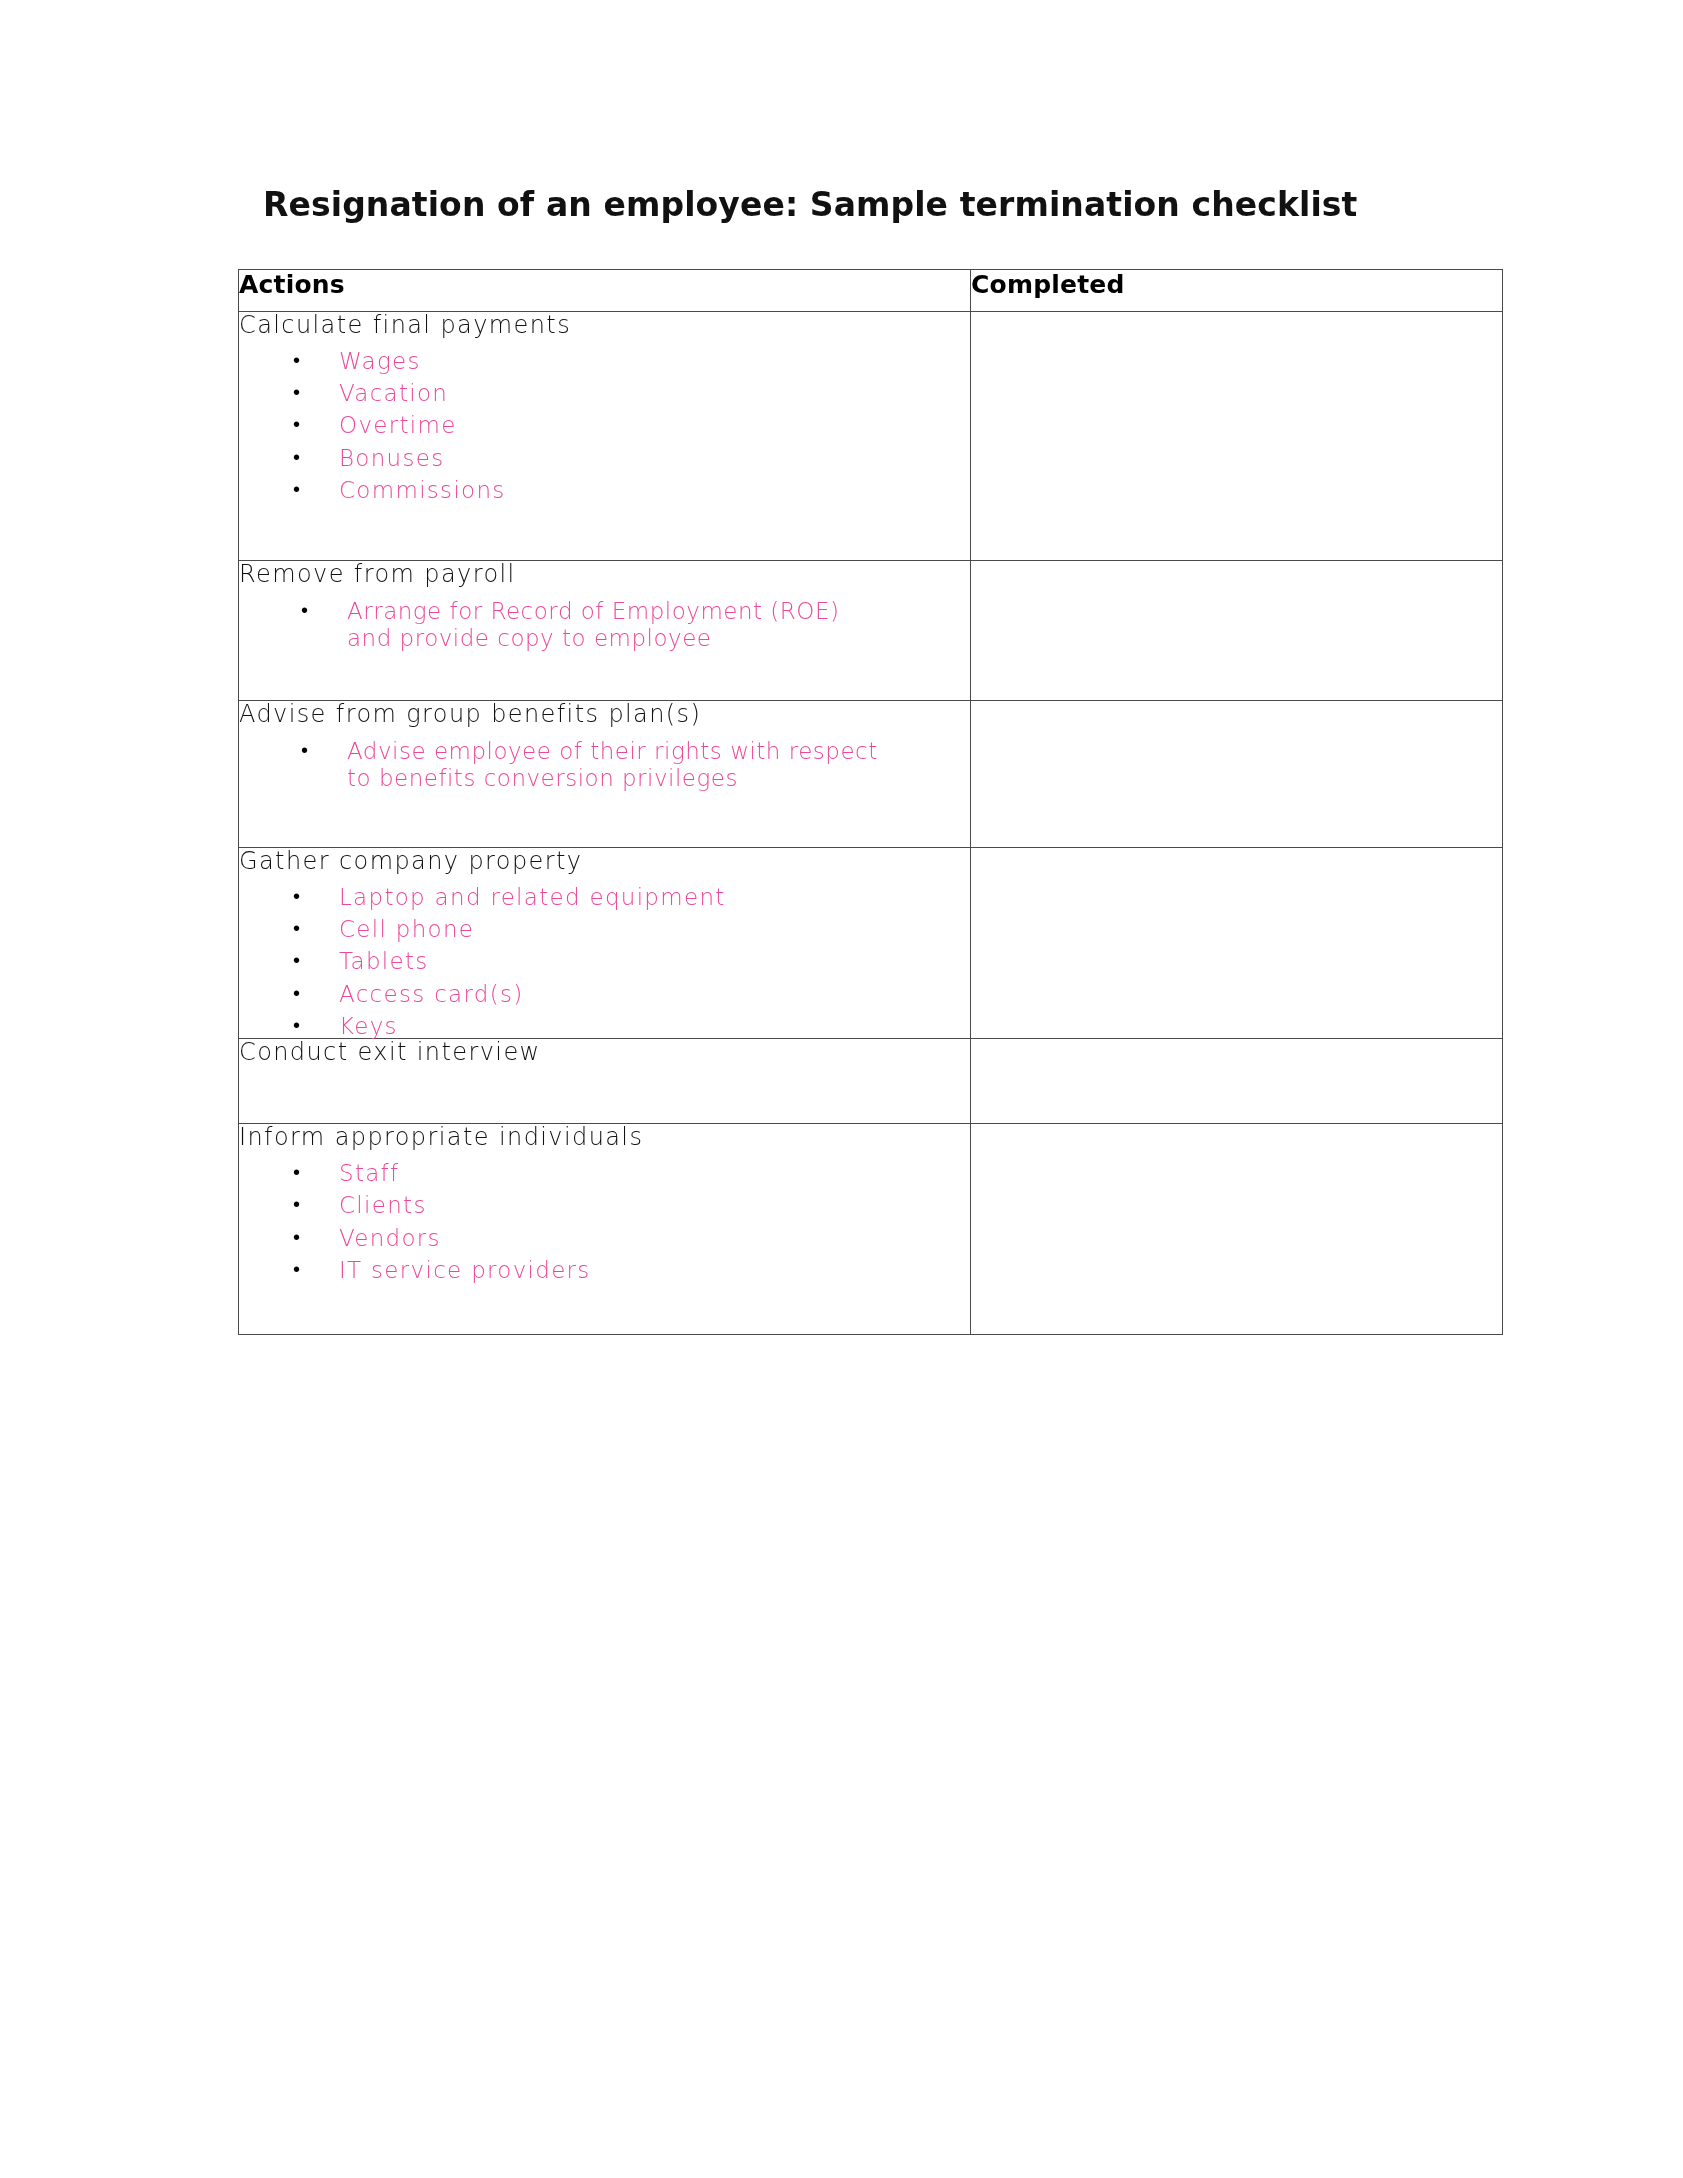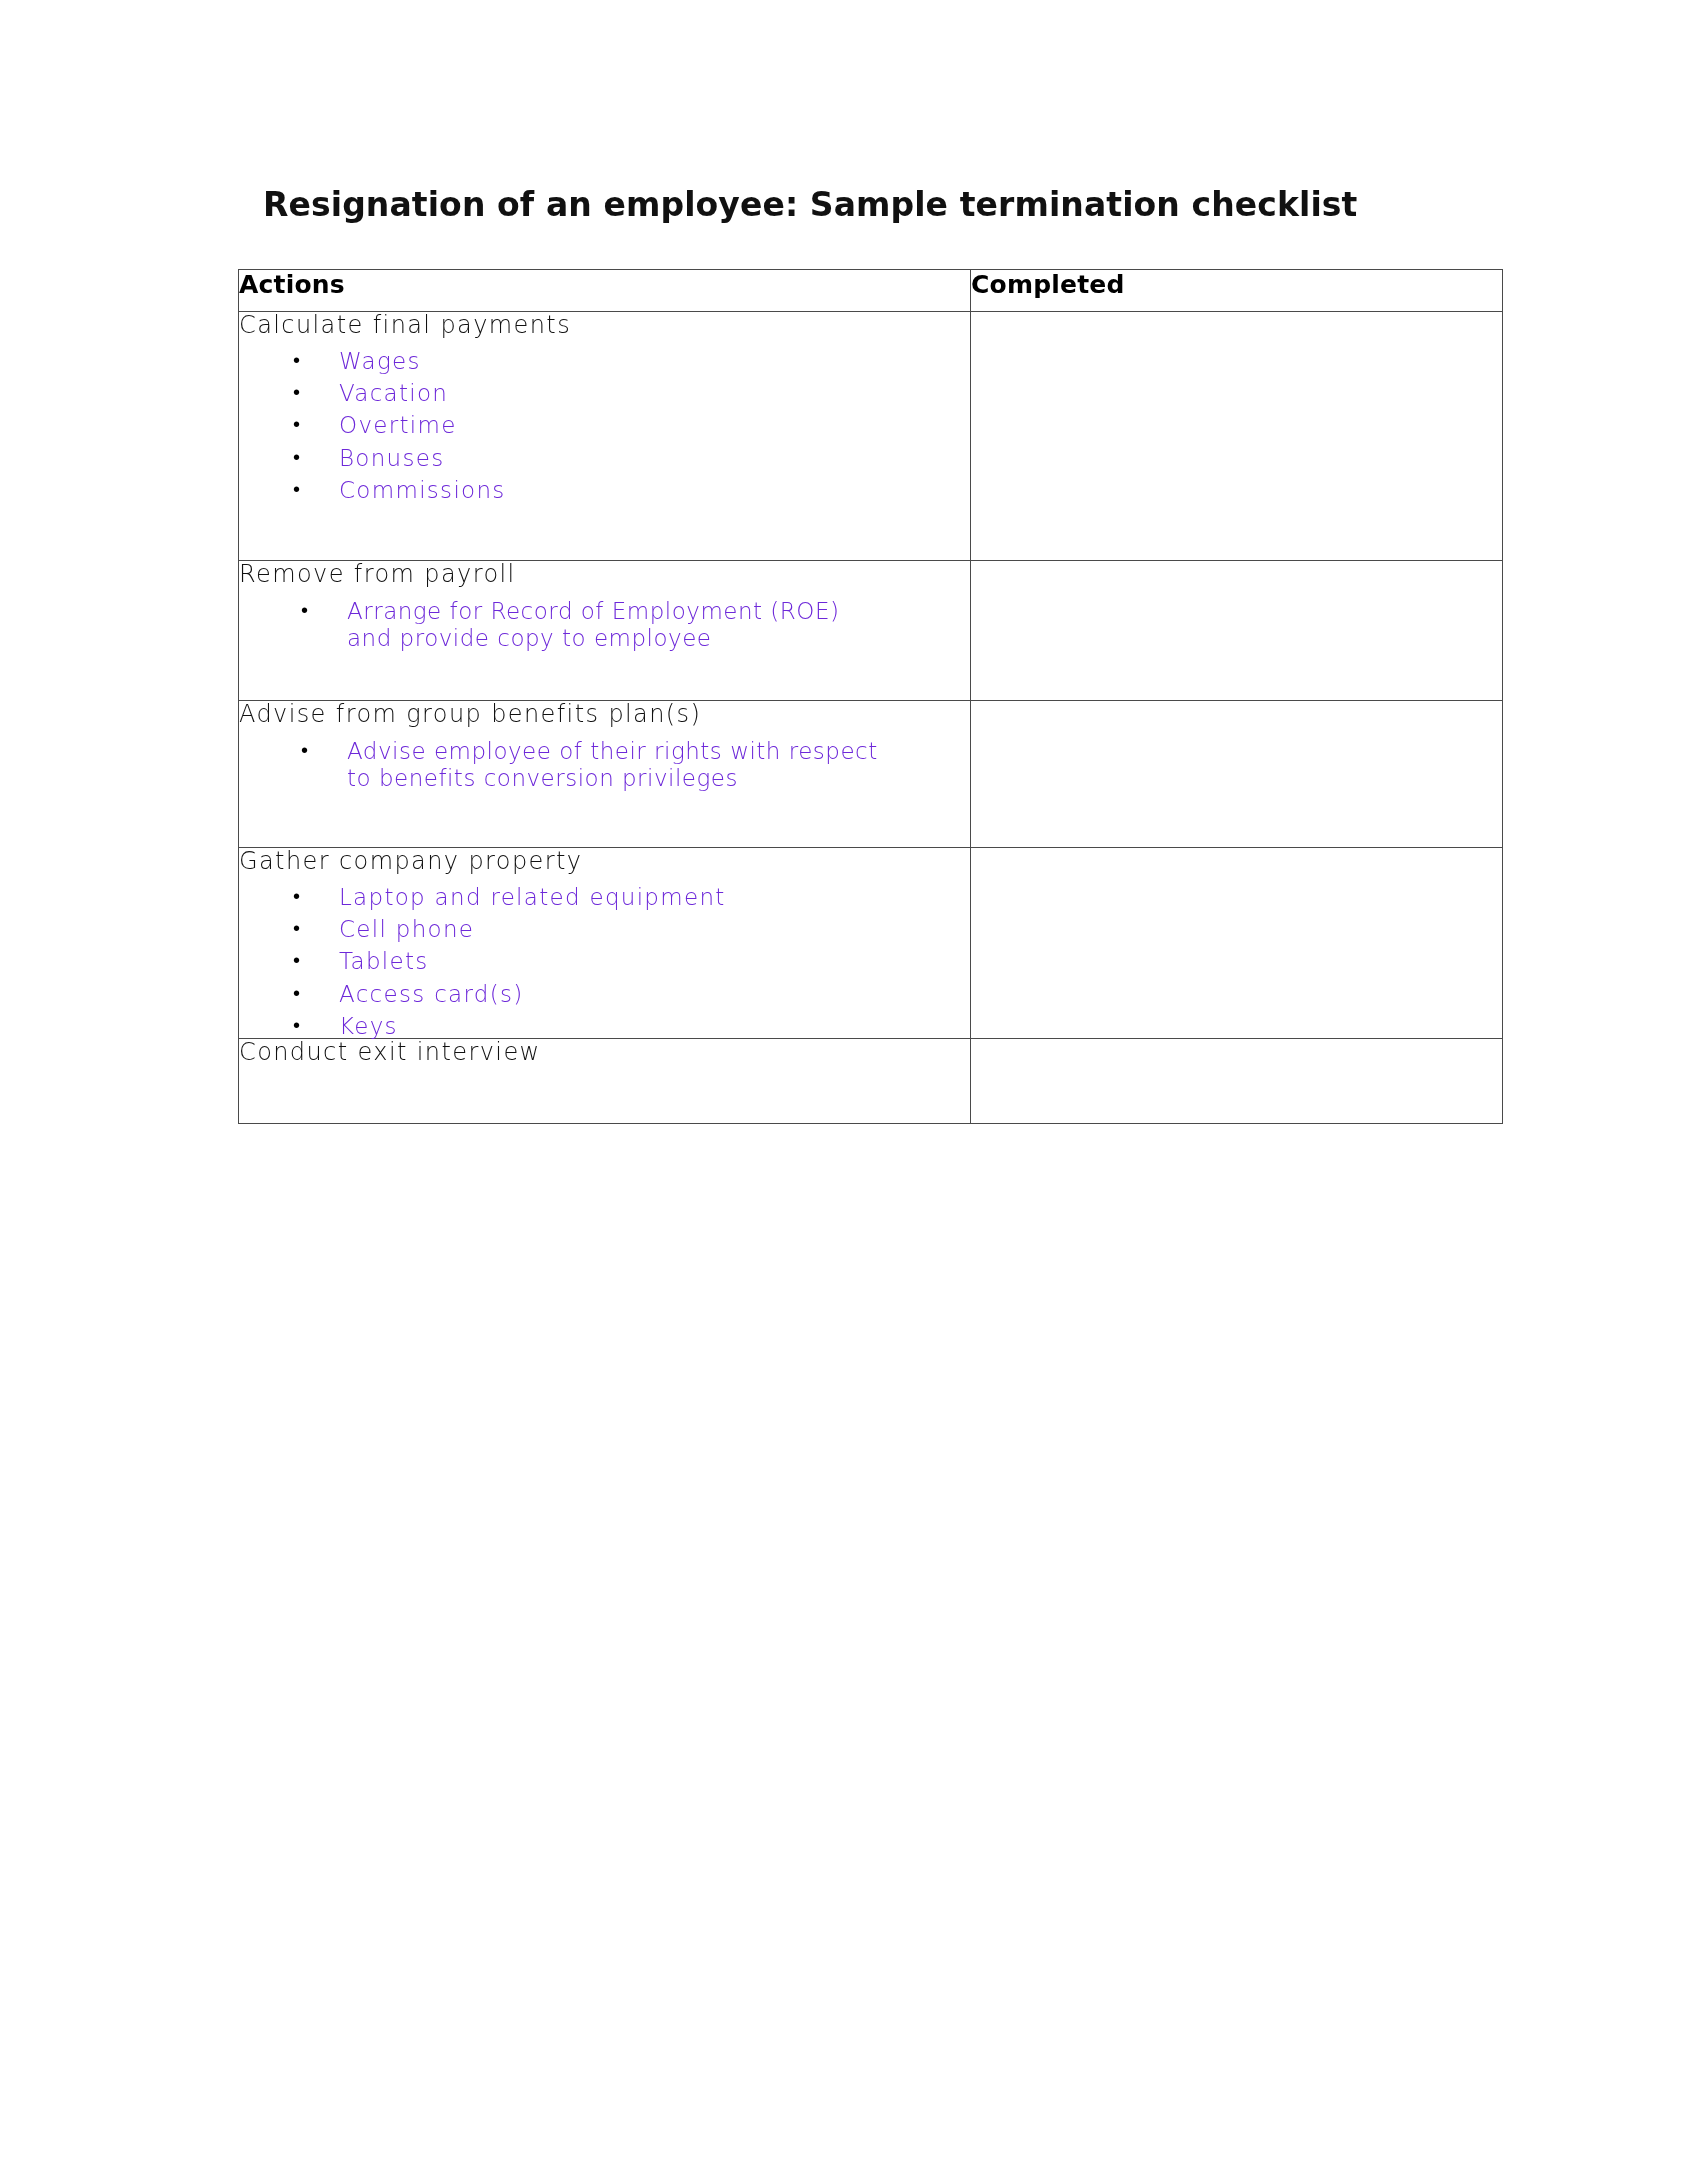--- a/index.html
+++ b/index.html
@@ -89,21 +89,21 @@
   ul.sub-list {
     list-style: none;
     margin: 9px 0 0 0;
     padding: 0;
   }
   ul.sub-list li {
     position: relative;
     font-size: 23px;
     font-weight: 300;
     letter-spacing: 1.3px;
-    color: #6d28d9;
+    color: #ec4899;
     line-height: 1.06;
     padding-left: 100px;
     margin-bottom: 8px;
     white-space: nowrap;
   }
   ul.sub-list li:last-child { margin-bottom: 0; }
   ul.sub-list li::before {
     content: "\2022";
     position: absolute;
     left: 54px;
@@ -207,18 +207,30 @@
       </tr>
 
       <tr>
         <td class="action-cell r-5">
           <div class="action-title">Conduct exit interview</div>
         </td>
         <td class="complete-cell r-5"></td>
       </tr>
 
 
+      <tr>
+        <td class="action-cell r-8">
+          <div class="action-title">Inform appropriate individuals</div>
+          <ul class="sub-list">
+            <li>Staff</li>
+            <li>Clients</li>
+            <li>Vendors</li>
+            <li>IT service providers</li>
+          </ul>
+        </td>
+        <td class="complete-cell r-8"></td>
+      </tr>
 
     </tbody>
   </table>
 
 </div>
 
 
 </body></html>

